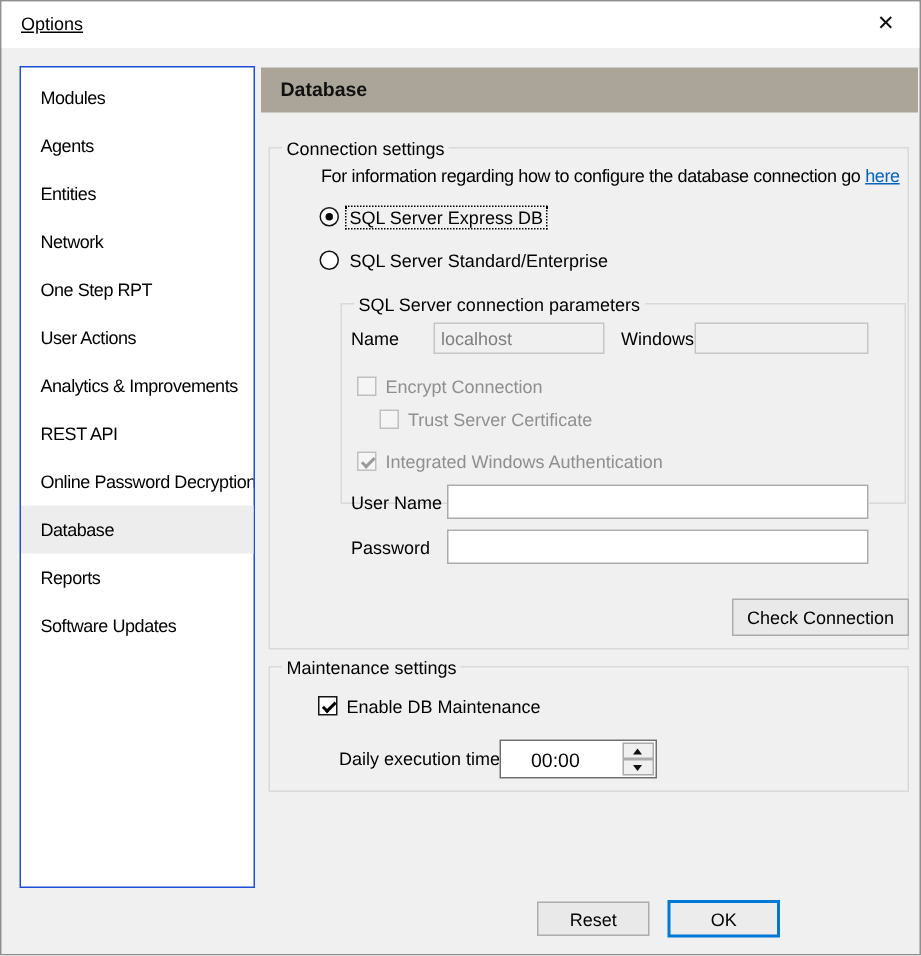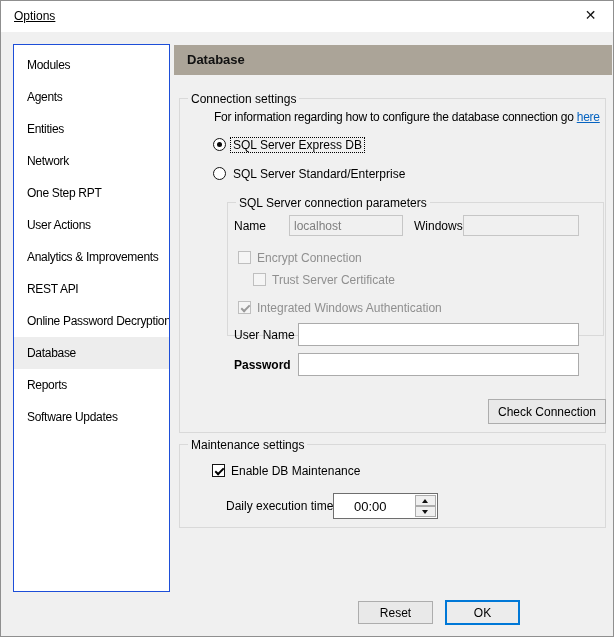--- a/index.html
+++ b/index.html
@@ -118,21 +118,21 @@
     <span class="cb disabled"></span>
     <span class="cb-label disabled">Trust Server Certificate</span>
   </div>
   <div class="cb-row" style="left:237px; top:300px;">
     <span class="cb disabled checked"></span>
     <span class="cb-label disabled">Integrated Windows Authentication</span>
   </div>
 
   <span class="field-label" style="left:233px; top:327px;">User Name</span>
   <input class="tb" style="left: 297px; top: 322px; width: 281px; height: 23px;" value="">
-  <span class="field-label" style="left:233px; top:357px;font-weight:bold;">Password</span>
+  <span class="field-label" style="left:233px; top:357px;">Password</span>
   <input class="tb" style="left: 297px; top: 352px; width: 281px; height: 23px;" value="">
 
   <button class="btn" style="left:487px; top:398px; width:118px; height:25px;">Check Connection</button>
 
   <div class="group" style="left:178px; top:443px; width:427px; height:84px;">
     <span class="group-label">Maintenance settings</span>
   </div>
 
   <div class="cb-row" style="left:211px; top:463px;">
     <span class="cb checked"></span>

